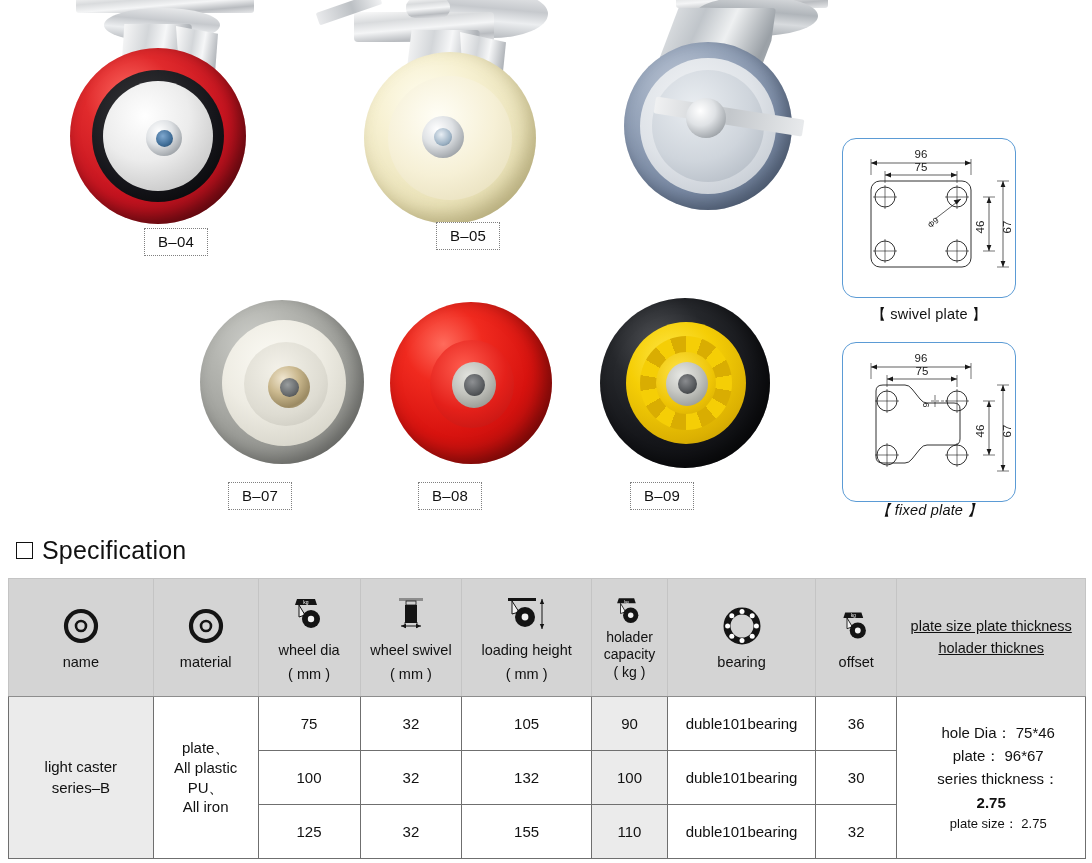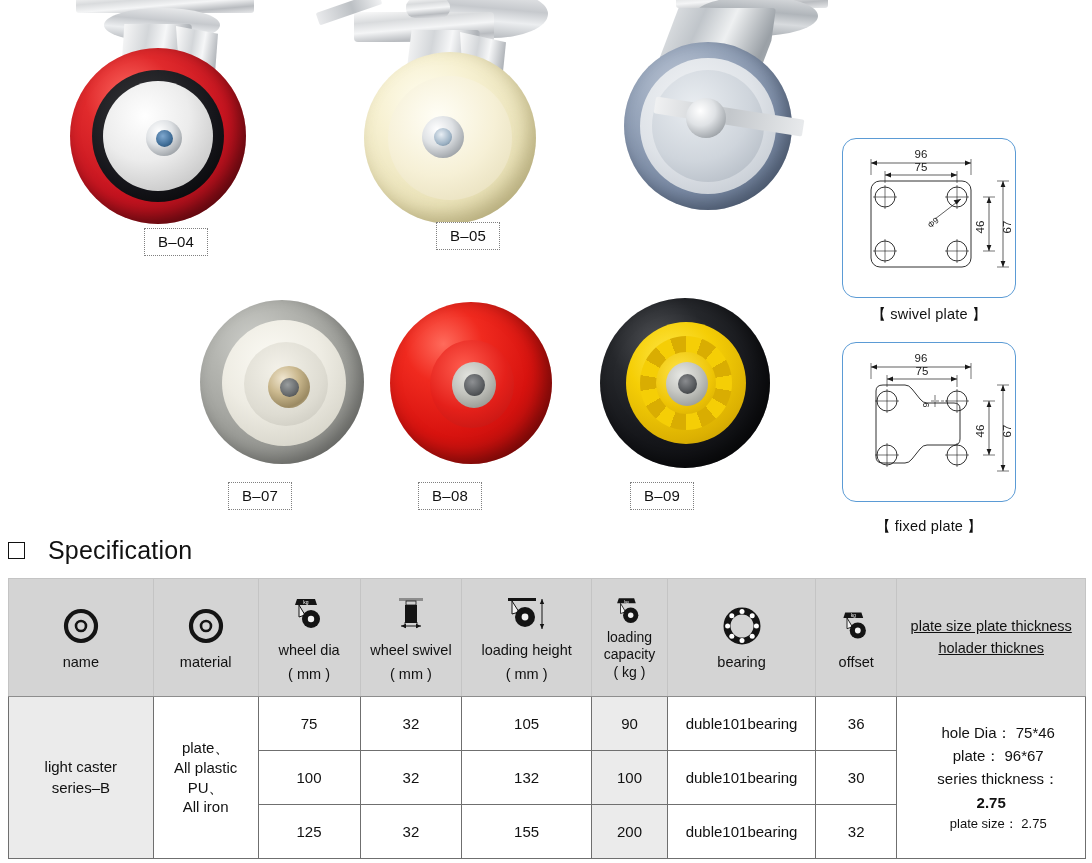--- a/index.html
+++ b/index.html
@@ -89,25 +89,25 @@
     width: 100%;
     text-align: center;
     font-size: 14.5px;
     color: #111;
     letter-spacing: .2px;
   }
 
   
   .spec-heading {
     position: absolute;
-    left: 8px;
+    left: 16px;
     top: 538px;
     display: flex;
     align-items: center;
-    gap: 23px;
+    gap: 9px;
   }
   .spec-bullet {
     width: 17px; height: 17px;
     border: 1.8px solid #111;
     display: block;
   }
   .spec-heading-text {
     font-size: 25px;
     line-height: 1;
     color: #111;
@@ -359,21 +359,21 @@
         <path d="M160 42v86" stroke-width="0.7"></path>
         <path d="M154 42h12M154 128h12" stroke-width="0.6"></path>
         <path d="M160 42l-2.4 6h4.8zM160 128l-2.4-6h4.8z" fill="#1a1a1a" stroke="none"></path>
       </g>
       <text x="78" y="19" font-family="Liberation Sans, sans-serif" font-size="11.5" fill="#1a1a1a" text-anchor="middle">96</text>
       <text x="79" y="32" font-family="Liberation Sans, sans-serif" font-size="11.5" fill="#1a1a1a" text-anchor="middle">75</text>
       <text x="141" y="88" font-family="Liberation Sans, sans-serif" font-size="11.5" fill="#1a1a1a" text-anchor="middle" transform="rotate(-90 141 88)">46</text>
       <text x="168" y="88" font-family="Liberation Sans, sans-serif" font-size="11.5" fill="#1a1a1a" text-anchor="middle" transform="rotate(-90 168 88)">67</text>
       <text x="86" y="62" font-family="Liberation Sans, sans-serif" font-size="9" fill="#1a1a1a" text-anchor="middle" transform="rotate(-90 86 62)">9</text>
     </svg>
-    <div class="plate-label" style="top:174px;">【 fixed plate 】</div>
+    <div class="plate-label" style="top:158px;font-style:italic;">【 fixed plate 】</div>
   </div>
 
 </div>
 
 <div class="spec-heading">
   <span class="spec-bullet"></span>
   <span class="spec-heading-text">Specification</span>
 </div>
 
 <div class="spec-table-wrap">
@@ -470,21 +470,21 @@
         <div class="hd-inner" style="gap:1px;">
           <span class="hd-icon" style="height:34px;">
             <svg width="34" height="34" viewBox="0 0 40 40">
               <path d="M8 5h18l2 6H6z" fill="#141414"></path>
               <text x="17" y="10" font-family="Liberation Sans, sans-serif" font-size="5" fill="#fff" text-anchor="middle">kg</text>
               <path d="M10 11l6 10-6 2z" fill="#f2f2f2" stroke="#141414" stroke-width="1"></path>
               <circle cx="22" cy="25" r="9" fill="#141414"></circle>
               <circle cx="22" cy="25" r="3.2" fill="#f2f2f2"></circle>
             </svg>
           </span>
-          <span class="hd-text small">loading capacity</span>
+          <span class="hd-text small">holader capacity</span>
           <span class="hd-text small">( kg )</span>
         </div>
       </td>
 
       <td>
         <div class="hd-inner">
           <span class="hd-icon">
             <svg width="40" height="40" viewBox="0 0 40 40">
               <circle cx="20" cy="20" r="15" fill="none" stroke="#141414" stroke-width="7"></circle>
               <g fill="#ffffff">
@@ -557,19 +557,19 @@
       <td>32</td>
       <td>132</td>
       <td class="shaded">100</td>
       <td class="bearingcell">duble101bearing</td>
       <td>30</td>
     </tr>
     <tr>
       <td>125</td>
       <td>32</td>
       <td>155</td>
-      <td class="shaded">200</td>
+      <td class="shaded">110</td>
       <td class="bearingcell">duble101bearing</td>
       <td>32</td>
     </tr>
   </tbody>
 </table>
 </div>
 
 </body></html>

